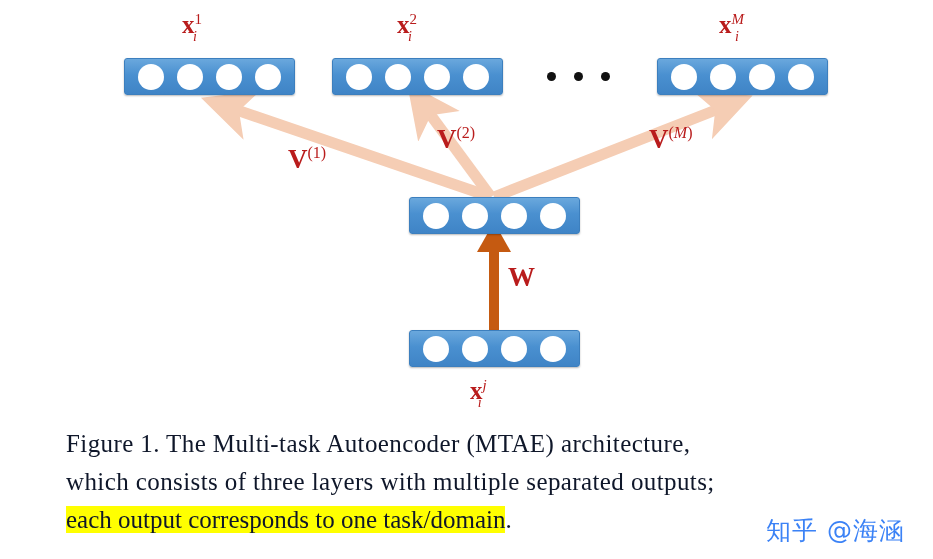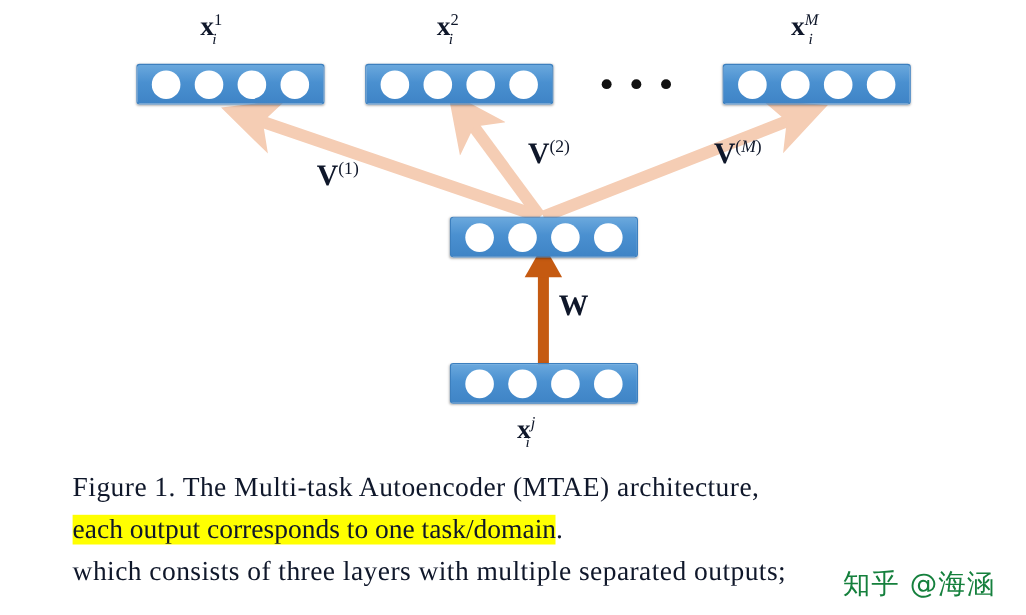--- a/index.html
+++ b/index.html
@@ -40,21 +40,21 @@
     height: 26px;
     border-radius: 50%;
     background: #ffffff;
     flex: 0 0 auto;
   }
 
   
   .math-label {
     position: absolute;
     font-family: "Liberation Serif", "DejaVu Serif", serif;
-    color: #0f172a;
+    color: #b91c1c;
     white-space: nowrap;
     line-height: 1;
   }
   .math-label .mvar {
     font-weight: bold;
     font-size: 25px;
     font-style: normal;
   }
   .math-label .msub {
     font-size: 14px;
@@ -120,21 +120,21 @@
   }
   #figure-caption .justify-wide { letter-spacing: 0.4px; }
   .hl { background: #ffff00; }
 
   
   #watermark {
     position: absolute;
     right: 28px;
     bottom: 12px;
     font-size: 25px;
-    color: #15803d;
+    color: #3b82f6;
     font-family: "DejaVu Sans", sans-serif;
     white-space: nowrap;
     letter-spacing: 1px;
   }
 </style>
 </head>
 <body>
 
 <div id="figure-canvas">
 
@@ -189,21 +189,21 @@
   <div class="layer-bar" style="left:657px; top:58px; width:171px; height:37px;">
     <span class="unit-node"></span>
     <span class="unit-node"></span>
     <span class="unit-node"></span>
     <span class="unit-node"></span>
   </div>
 
   <div class="math-label weight-label" style="left:288px; top:126px;margin-top:20px;">
     <span class="mvar">V</span><span class="wsup">(1)</span>
   </div>
-  <div class="math-label weight-label" style="left:437px; top:126px;margin-left:43px;">
+  <div class="math-label weight-label" style="left:437px; top:126px;">
     <span class="mvar">V</span><span class="wsup">(2)</span>
   </div>
   <div class="math-label weight-label" style="left:609px; top:126px;margin-left:40px;">
     <span class="mvar">V</span><span class="wsup">(<i>M</i>)</span>
   </div>
 
   <div class="layer-bar" style="left:409px; top:197px; width:171px; height:37px;">
     <span class="unit-node"></span>
     <span class="unit-node"></span>
     <span class="unit-node"></span>
@@ -221,17 +221,17 @@
     <span class="unit-node"></span>
   </div>
   <div class="math-label" style="left:470px; top:378px;text-align:center;">
     <span class="mvar">x</span><span class="msup-it">j</span><span class="msub">i</span>
   </div>
 
 </div>
 
 <div id="figure-caption">
   <span class="cap-line justify-wide">Figure 1. The Multi-task Autoencoder (MTAE) architecture,</span>
+  <span class="cap-line justify-wide">which consists of three layers with multiple separated outputs;</span>
   <span class="cap-line"><span class="hl">each output corresponds to one task/domain</span><span>.</span></span>
-  <span class="cap-line justify-wide">which consists of three layers with multiple separated outputs;</span>
 </div>
 
 <div id="watermark">知乎 @海涵</div>
 
 </body></html>

